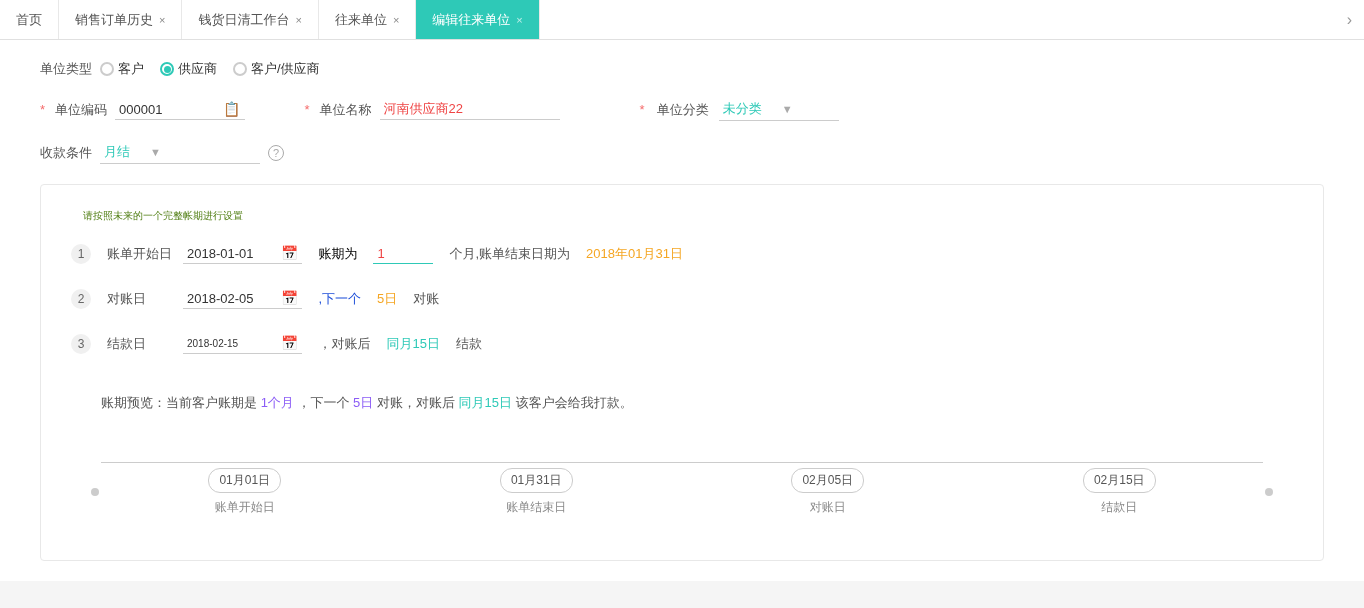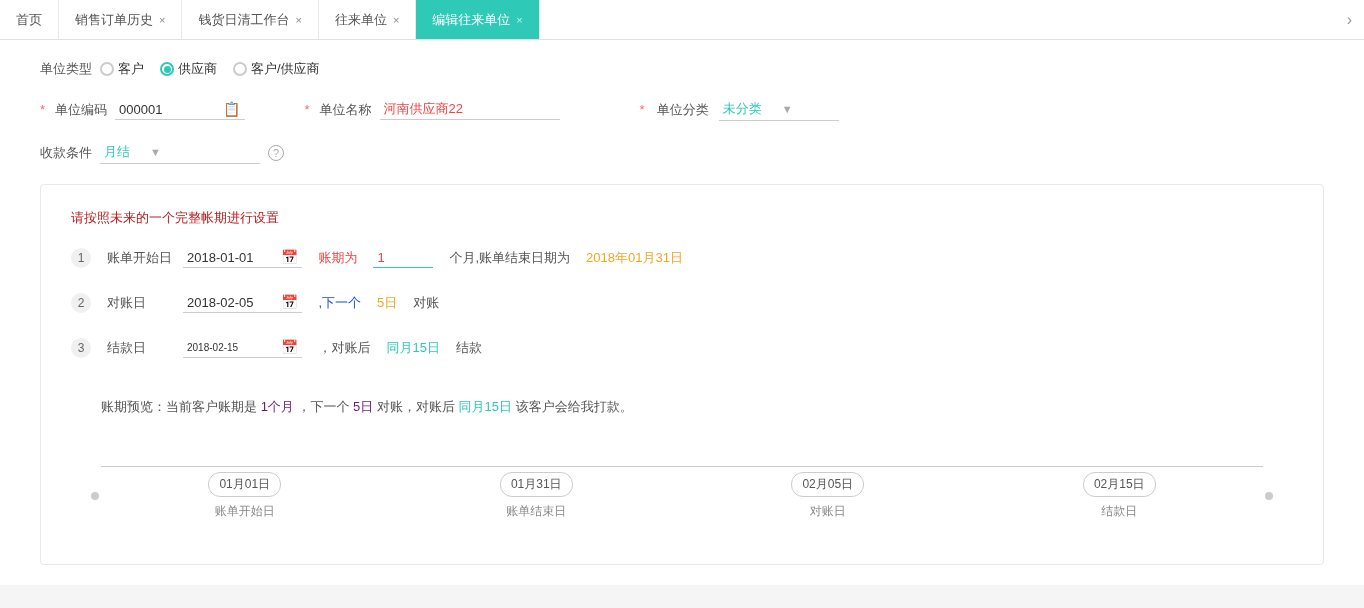--- a/index.html
+++ b/index.html
@@ -153,23 +153,24 @@
     }
 
     
     .period-box {
       border: 1px solid #e8e8e8;
       border-radius: 4px;
       padding: 24px 30px;
       margin-top: 10px;
     }
     .period-box-title {
-      font-size: 13px;
-      color: #b91c1c;
+      font-size: 10px;
+      color: #4d7c0f;
       margin-bottom: 20px;
+      margin-left: 12px;
     }
 
     
     .period-row {
       display: flex;
       align-items: center;
       margin-bottom: 24px;
       gap: 16px;
     }
     .period-num {
@@ -187,21 +188,21 @@
     .period-label { color: #555; white-space: nowrap; width: 60px; }
     .orange-text { color: #f5a623; font-weight: 500; }
     .teal-text { color: #2ec9b7; font-weight: 500; }
 
     
     .preview-section {
       margin-top: 16px;
       padding: 16px 30px;
     }
     .preview-text { font-size: 13px; color: #555; }
-    .preview-text .orange-text { color: #701a75; }
+    .preview-text .orange-text { color: #8b5cf6; }
     .preview-text .teal-text { color: #2ec9b7; }
 
     
     .timeline-container {
       margin-top: 20px;
       padding: 0 20px 20px 20px;
       text-align: right;
     }
     .timeline-node {
       display: flex;
@@ -326,21 +327,21 @@
   <div class="period-box">
     <div class="period-box-title">请按照未来的一个完整帐期进行设置</div>
 
     <div class="period-row">
       <div class="period-num">1</div>
       <span class="period-label">账单开始日</span>
       <div class="input-with-icon">
         <input type="text" style="width: 90px; border: none; outline: none; font-size: 13px; color: rgb(51, 51, 51);" value="2018-01-01">
         <span class="calendar-icon">📅</span>
       </div>
-      <span style="color:#ef4444;">账期为</span>
+      <span style="color:#000000;">账期为</span>
       <input type="text" class="text-input medium" style="width: 60px; border-bottom: 1px solid rgb(46, 201, 183);" value="1">
       <span style="color:#555;">个月,账单结束日期为</span>
       <span class="orange-text">2018年01月31日</span>
     </div>
 
     <div class="period-row">
       <div class="period-num">2</div>
       <span class="period-label">对账日</span>
       <div class="input-with-icon">
         <input type="text" style="width: 90px; border: none; outline: none; font-size: 13px; color: rgb(51, 51, 51);" value="2018-02-05">

